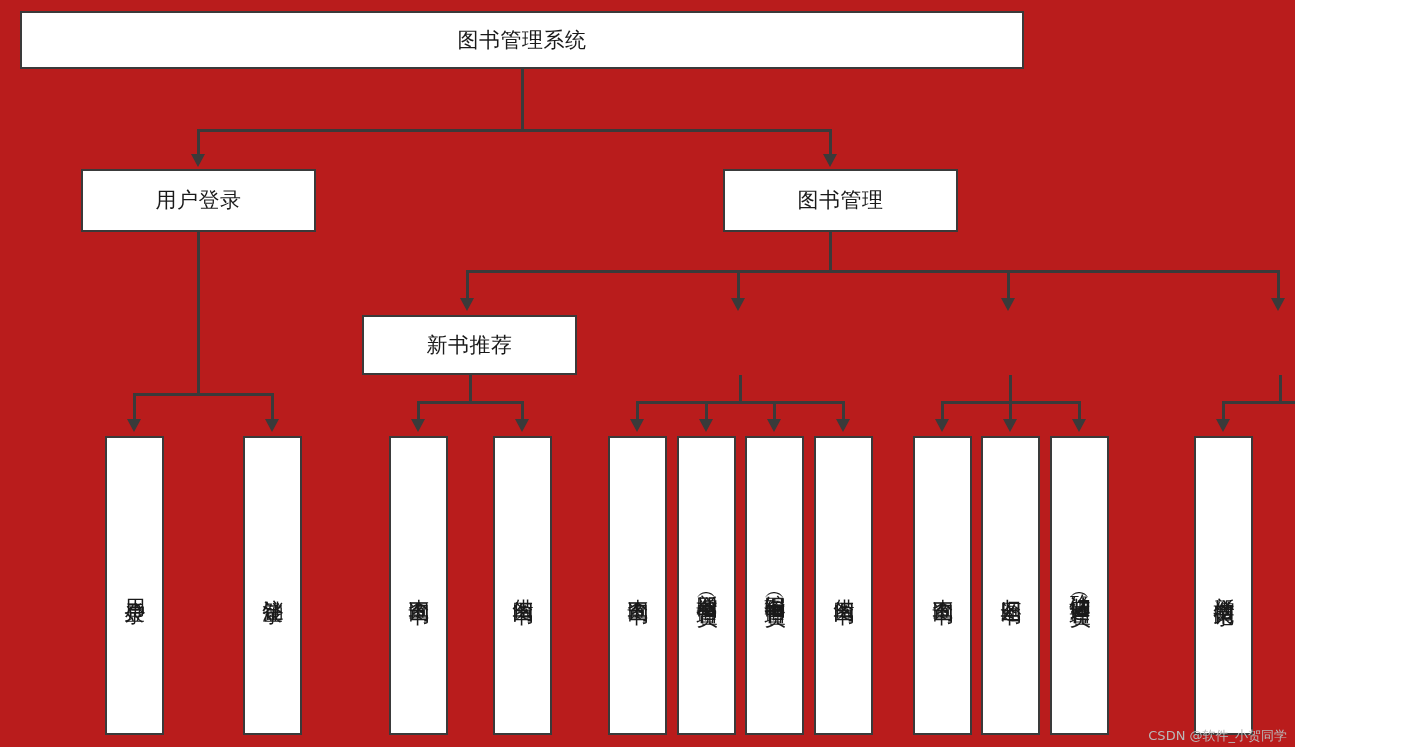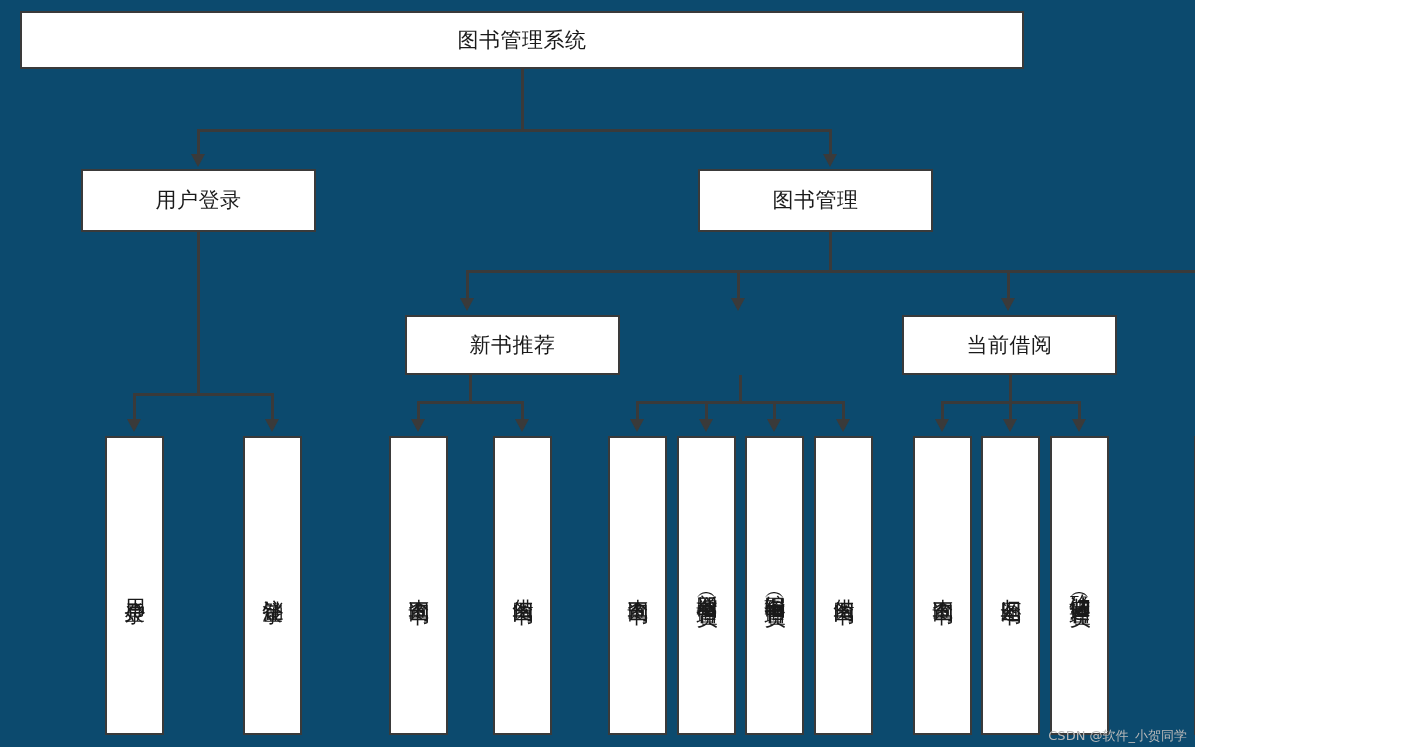--- a/index.html
+++ b/index.html
@@ -5,23 +5,23 @@
   html, body {
     margin: 0;
     padding: 0;
     background: #ffffff;
   }
   body {
     font-family: "DejaVu Sans", "Liberation Sans", sans-serif;
   }
   #canvas {
     position: relative;
-    width: 1195px;
+    width: 1295px;
     height: 747px;
-    background: #0c4a6e;
+    background: #b91c1c;
     overflow: hidden;
   }
   
   .box {
     position: absolute;
     box-sizing: border-box;
     border: 2.5px solid #3a3a3a;
     background: #ffffff;
     color: #1a1a1a;
     display: flex;
@@ -89,21 +89,21 @@
 
   <div class="ln vl" style="left:197px; top:129px; height:27px;"></div>
   <div class="arrow" style="left:191px; top:154px;"></div>
 
   <div class="ln vl" style="left:829px; top:129px; height:27px;"></div>
   <div class="arrow" style="left:823px; top:154px;"></div>
 
   <div class="box h" style="left:81px; top:169px; width:235px; height:63px;">
     <span>用户登录</span>
   </div>
-  <div class="box h" style="left:698px; top:169px; width:235px; height:63px;">
+  <div class="box h" style="left:723px; top:169px; width:235px; height:63px;">
     <span>图书管理</span>
   </div>
 
   <div class="ln vl" style="left:197px; top:232px; height:163px;"></div>
   <div class="ln hl" style="left:133px; top:393px; width:140px;"></div>
   <div class="ln vl" style="left:133px; top:393px; height:28px;"></div>
   <div class="arrow" style="left:127px; top:419px;"></div>
   <div class="ln vl" style="left:271px; top:393px; height:28px;"></div>
   <div class="arrow" style="left:265px; top:419px;"></div>
 
@@ -111,25 +111,22 @@
   <div class="ln hl" style="left:466px; top:270px; width:814px;"></div>
   <div class="ln vl" style="left:466px; top:270px; height:30px;"></div>
   <div class="arrow" style="left:460px; top:298px;"></div>
   <div class="ln vl" style="left:737px; top:270px; height:30px;"></div>
   <div class="arrow" style="left:731px; top:298px;"></div>
   <div class="ln vl" style="left:1007px; top:270px; height:30px;"></div>
   <div class="arrow" style="left:1001px; top:298px;"></div>
   <div class="ln vl" style="left:1277px; top:270px; height:30px;"></div>
   <div class="arrow" style="left:1271px; top:298px;"></div>
 
-  <div class="box h" style="left:362px; top:315px; width:215px; height:60px;margin-left:43px;">
+  <div class="box h" style="left:362px; top:315px; width:215px; height:60px;">
     <span>新书推荐</span>
-  </div>
-  <div class="box h" style="left:902px; top:315px; width:215px; height:60px;">
-    <span>当前借阅</span>
   </div>
 
   <div class="ln vl" style="left:469px; top:375px; height:28px;"></div>
   <div class="ln hl" style="left:417px; top:401px; width:106px;"></div>
   <div class="ln vl" style="left:417px; top:401px; height:20px;"></div>
   <div class="arrow" style="left:411px; top:419px;"></div>
   <div class="ln vl" style="left:521px; top:401px; height:20px;"></div>
   <div class="arrow" style="left:515px; top:419px;"></div>
 
   <div class="ln vl" style="left:739px; top:375px; height:28px;"></div>

